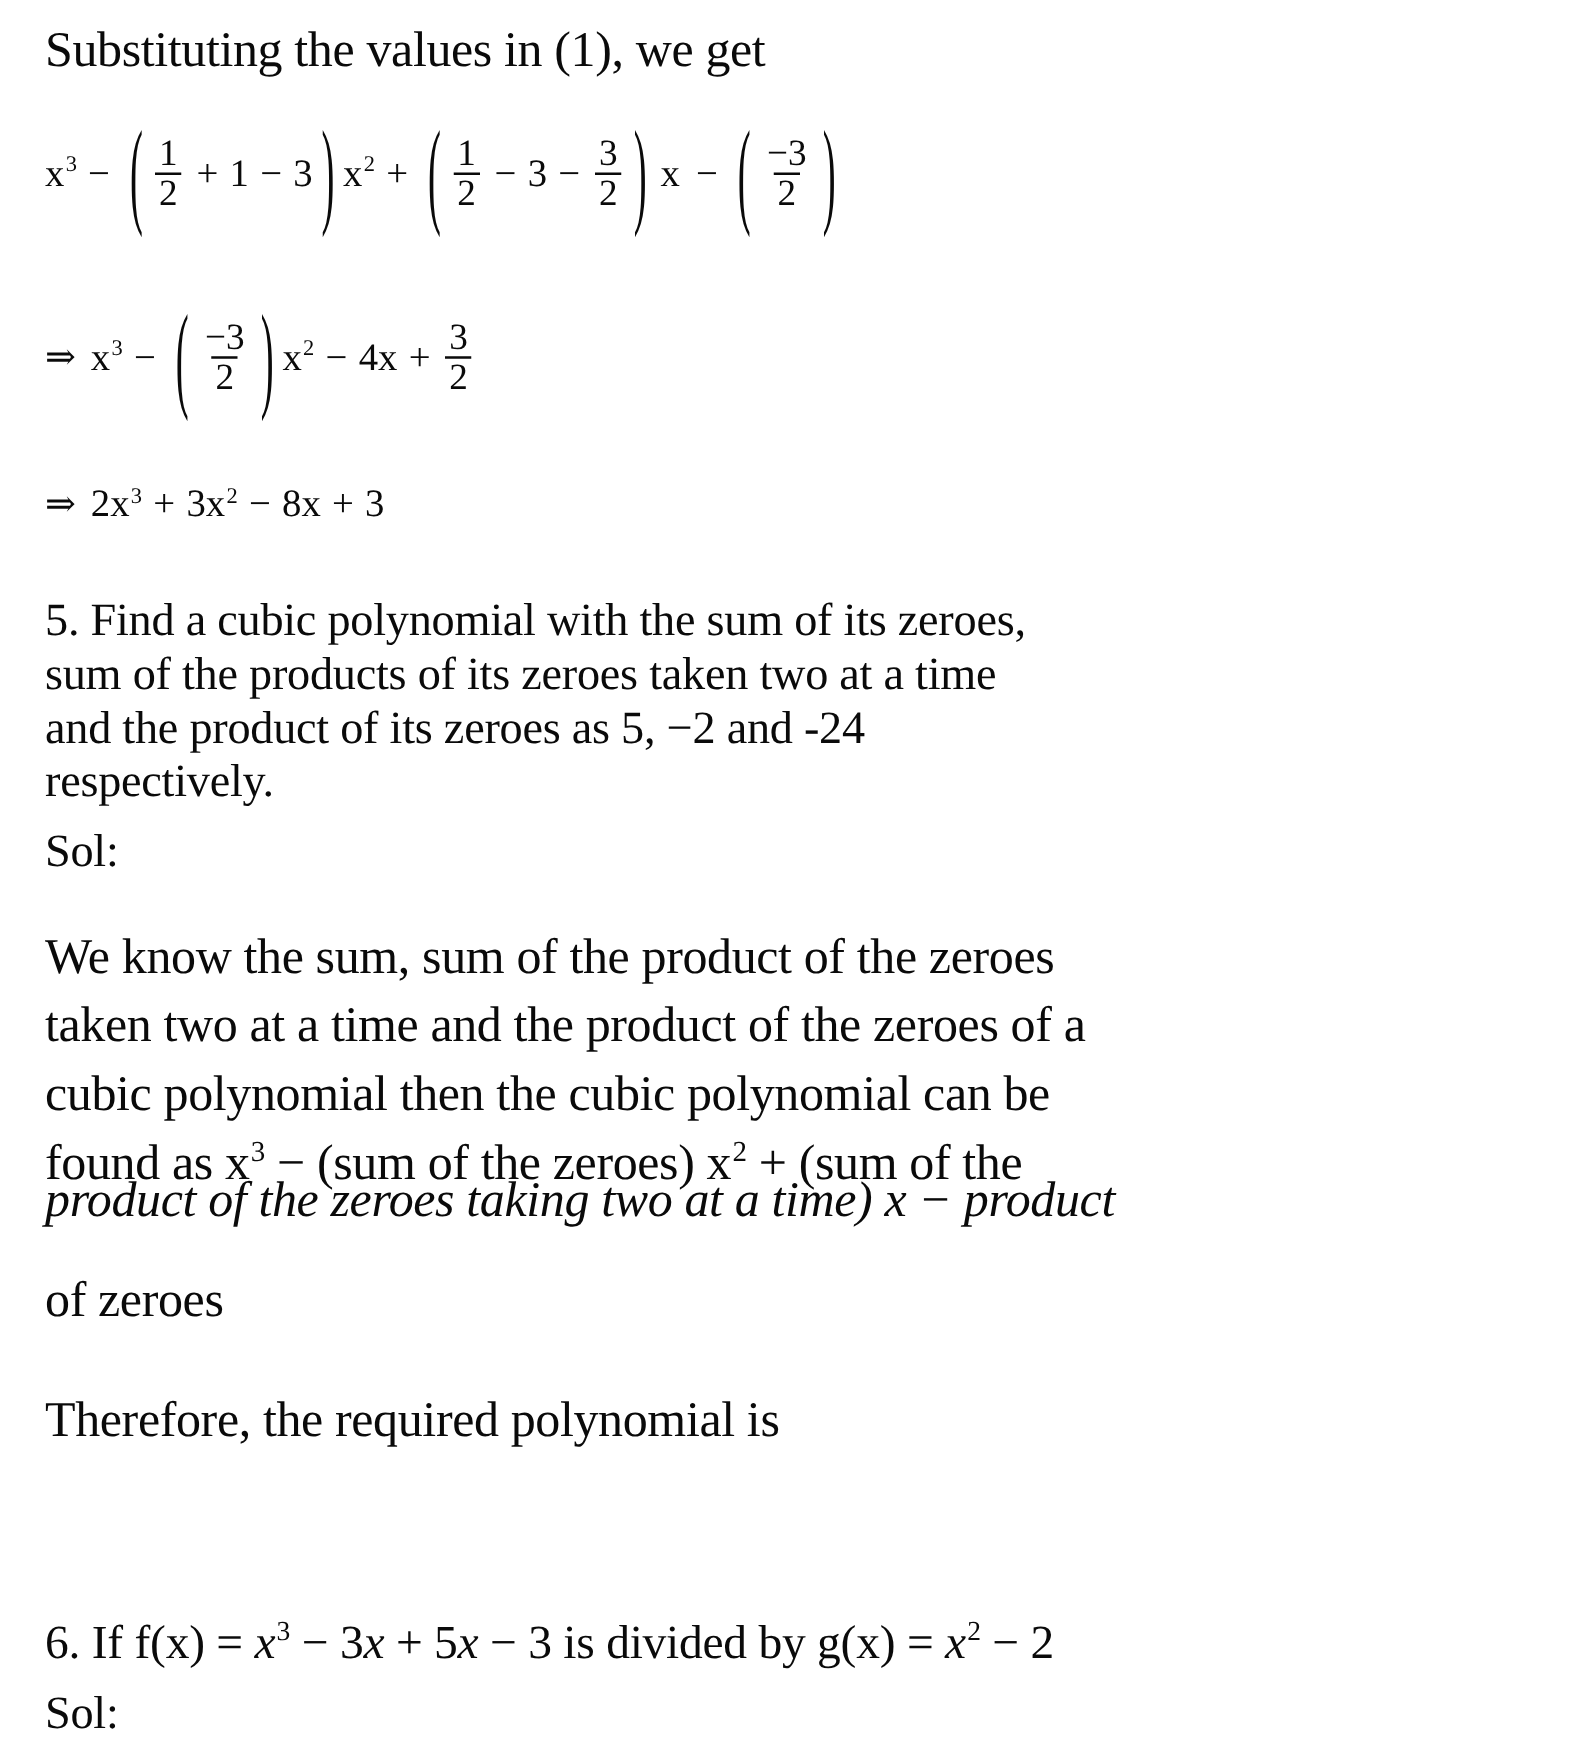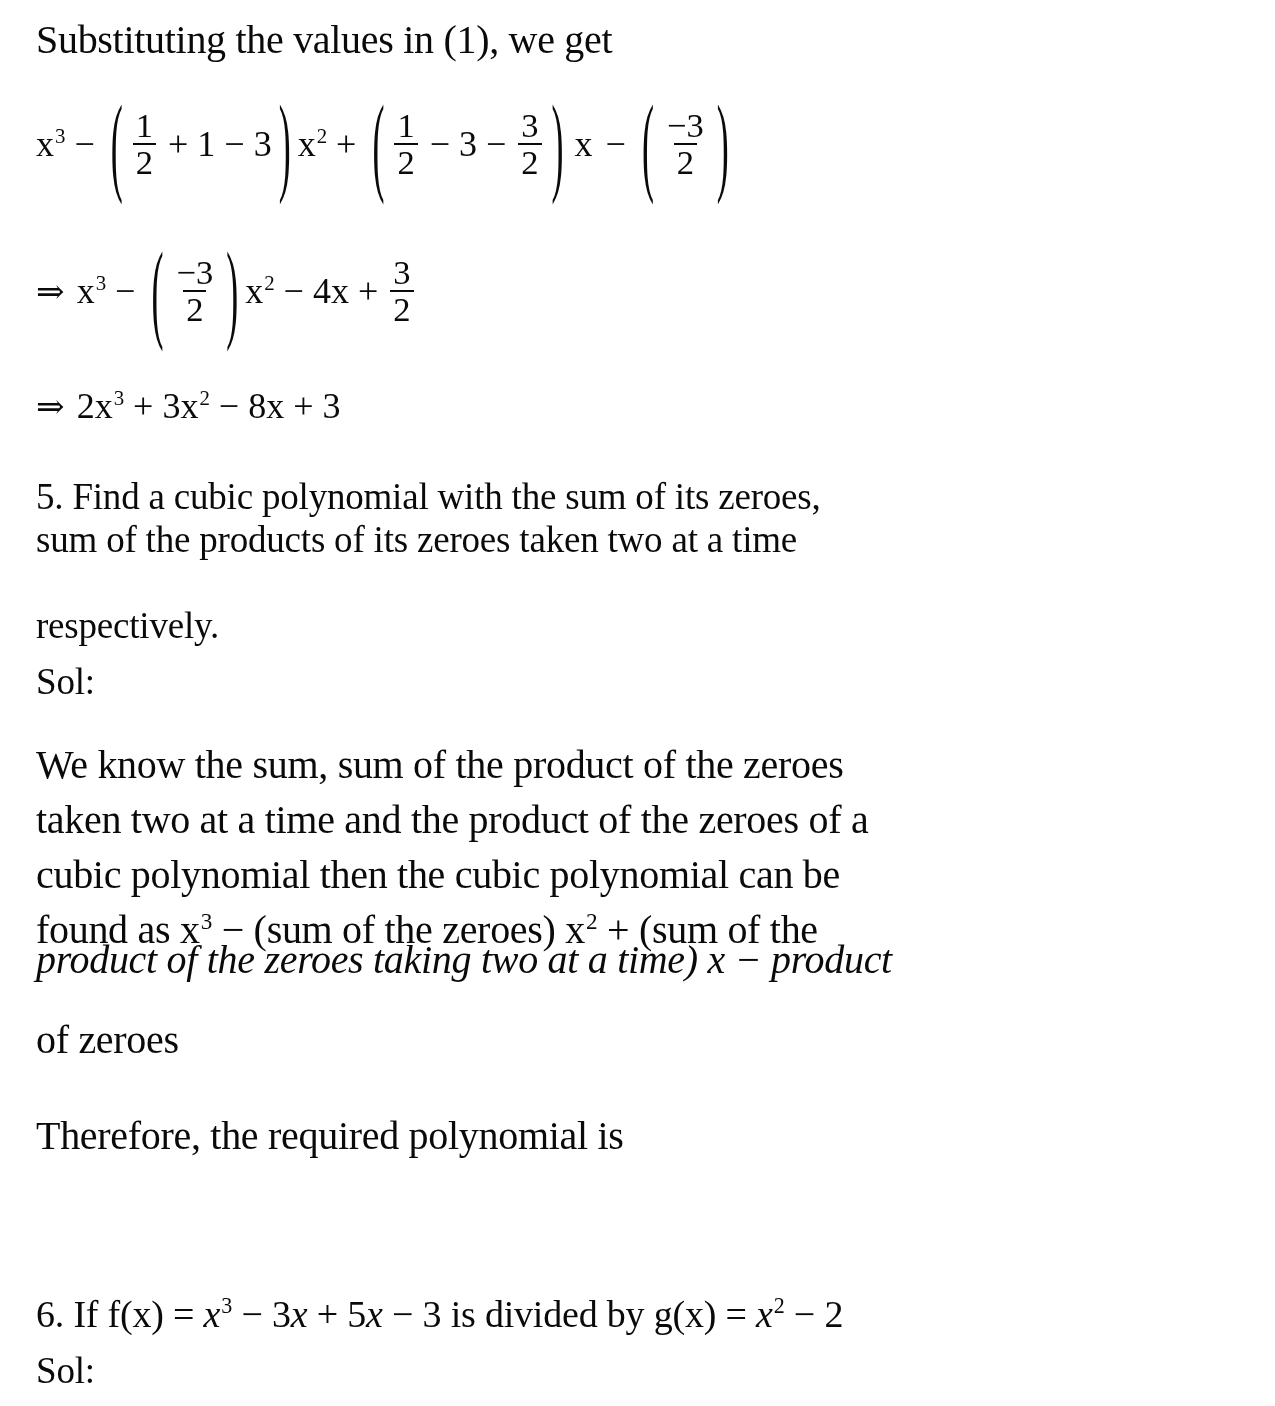--- a/index.html
+++ b/index.html
@@ -36,21 +36,21 @@
     letter-spacing: -0.3px;
   }
   .bold-text {
     font-size: 37px;
     font-weight: 400;
     letter-spacing: -0.2px;
   }
 
   
   .math {
-    font-size: 36px;
+    font-size: 31px;
     font-weight: 400;
     display: flex;
     align-items: center;
     white-space: nowrap;
   }
   .math .op { margin: 0 9px; }
   .math .tight { margin: 0 4px; }
   .mi { font-style: normal; }
   .mitalic { font-style: italic; font-family: "Liberation Serif","DejaVu Serif",serif; }
 
@@ -167,20 +167,21 @@
     <span class="op">+</span>
     <span><span class="mi">3x</span><sup class="exp">2</sup></span>
     <span class="op">−</span>
     <span>8x</span>
     <span class="op">+</span>
     <span>3</span>
   </div>
 
   <div class="line bold-text" style="top:478px;">5. Find a cubic polynomial with the sum of its zeroes,</div>
   <div class="line bold-text" style="top:521px;">sum of the products of its zeroes taken two at a time</div>
+  <div class="line bold-text" style="top:564px;">and the product of its zeroes as 5, −2 and -24</div>
   <div class="line bold-text" style="top:607px;">respectively.</div>
   <div class="line bold-text" style="top:663px;">Sol:</div>
 
   <div class="line body-text" style="top:745px;">We know the sum, sum of the product of the zeroes</div>
   <div class="line body-text" style="top:800px;">taken two at a time and the product of the zeroes of a</div>
   <div class="line body-text" style="top:855px;">cubic polynomial then the cubic polynomial can be</div>
 
   <div class="line body-text" style="top:910px;">
     <span>found as x</span><sup class="exp">3</sup><span> − (sum of the zeroes) x</span><sup class="exp">2</sup><span> + (sum of the</span>
   </div>

